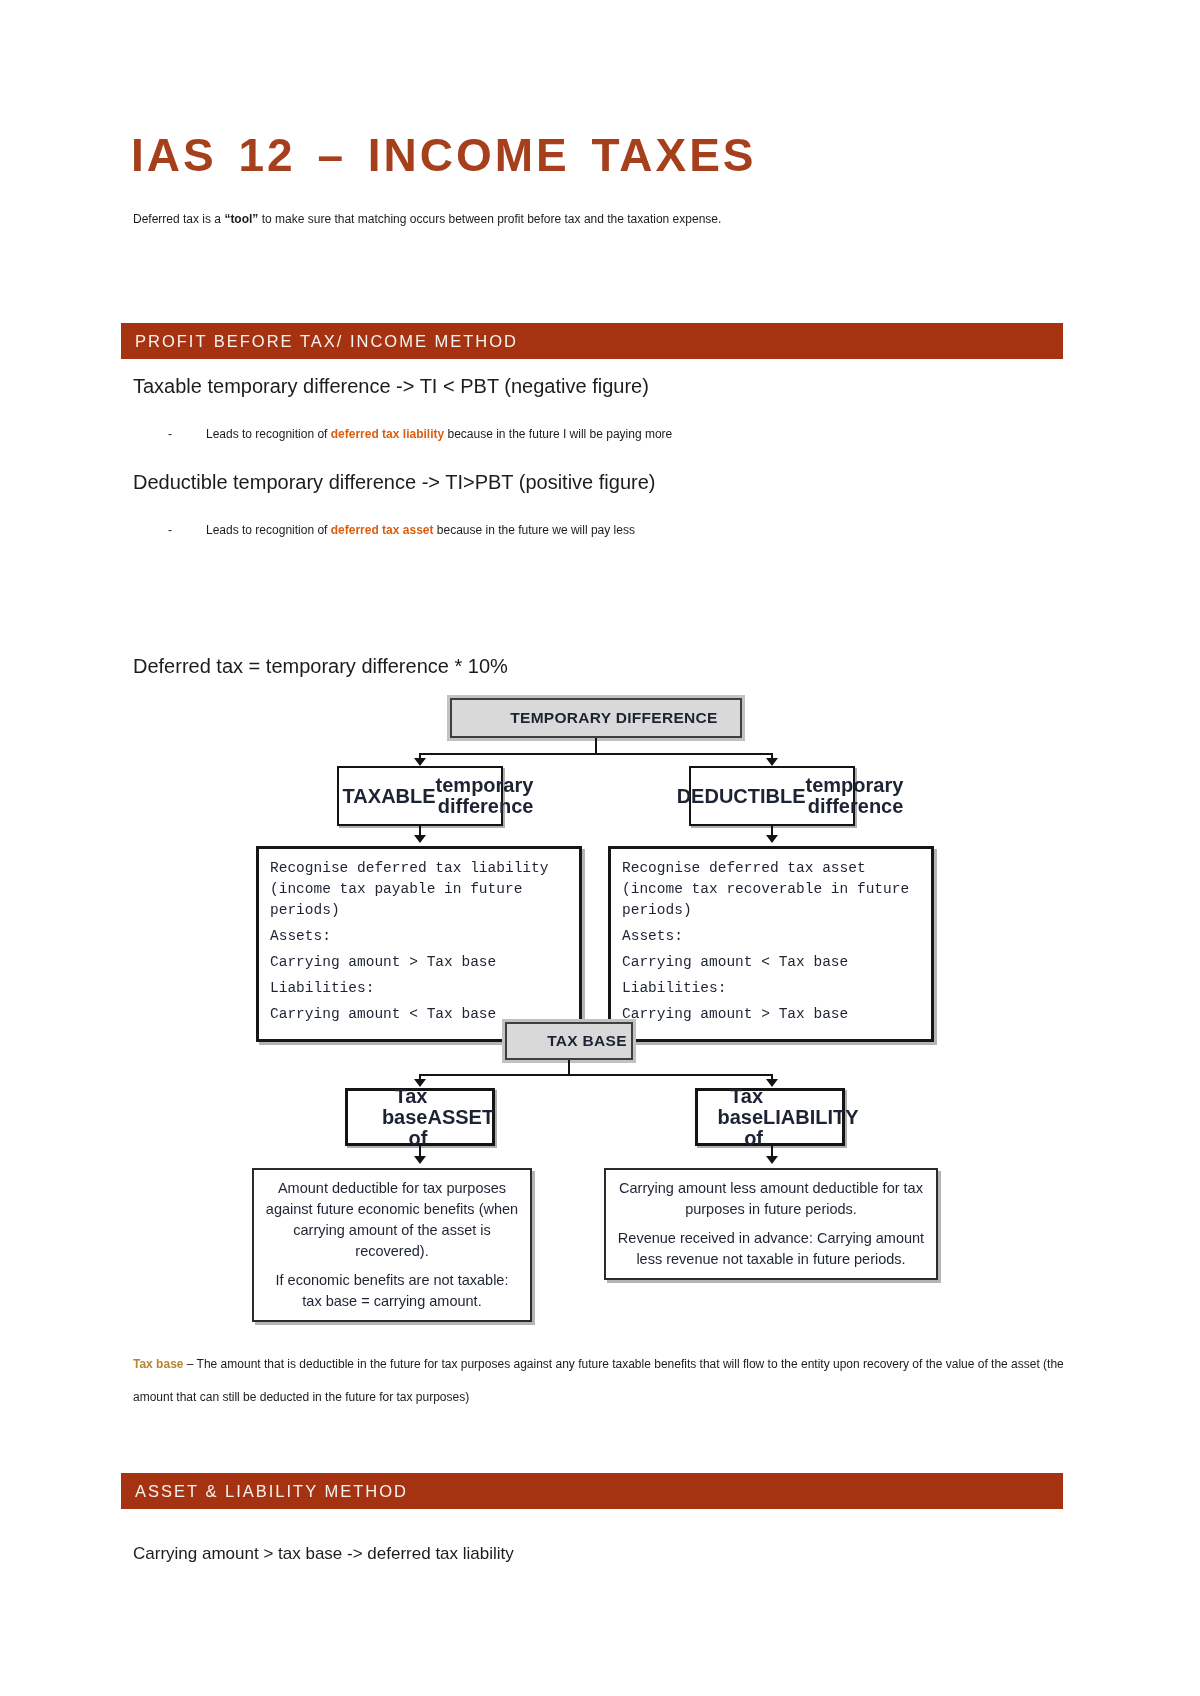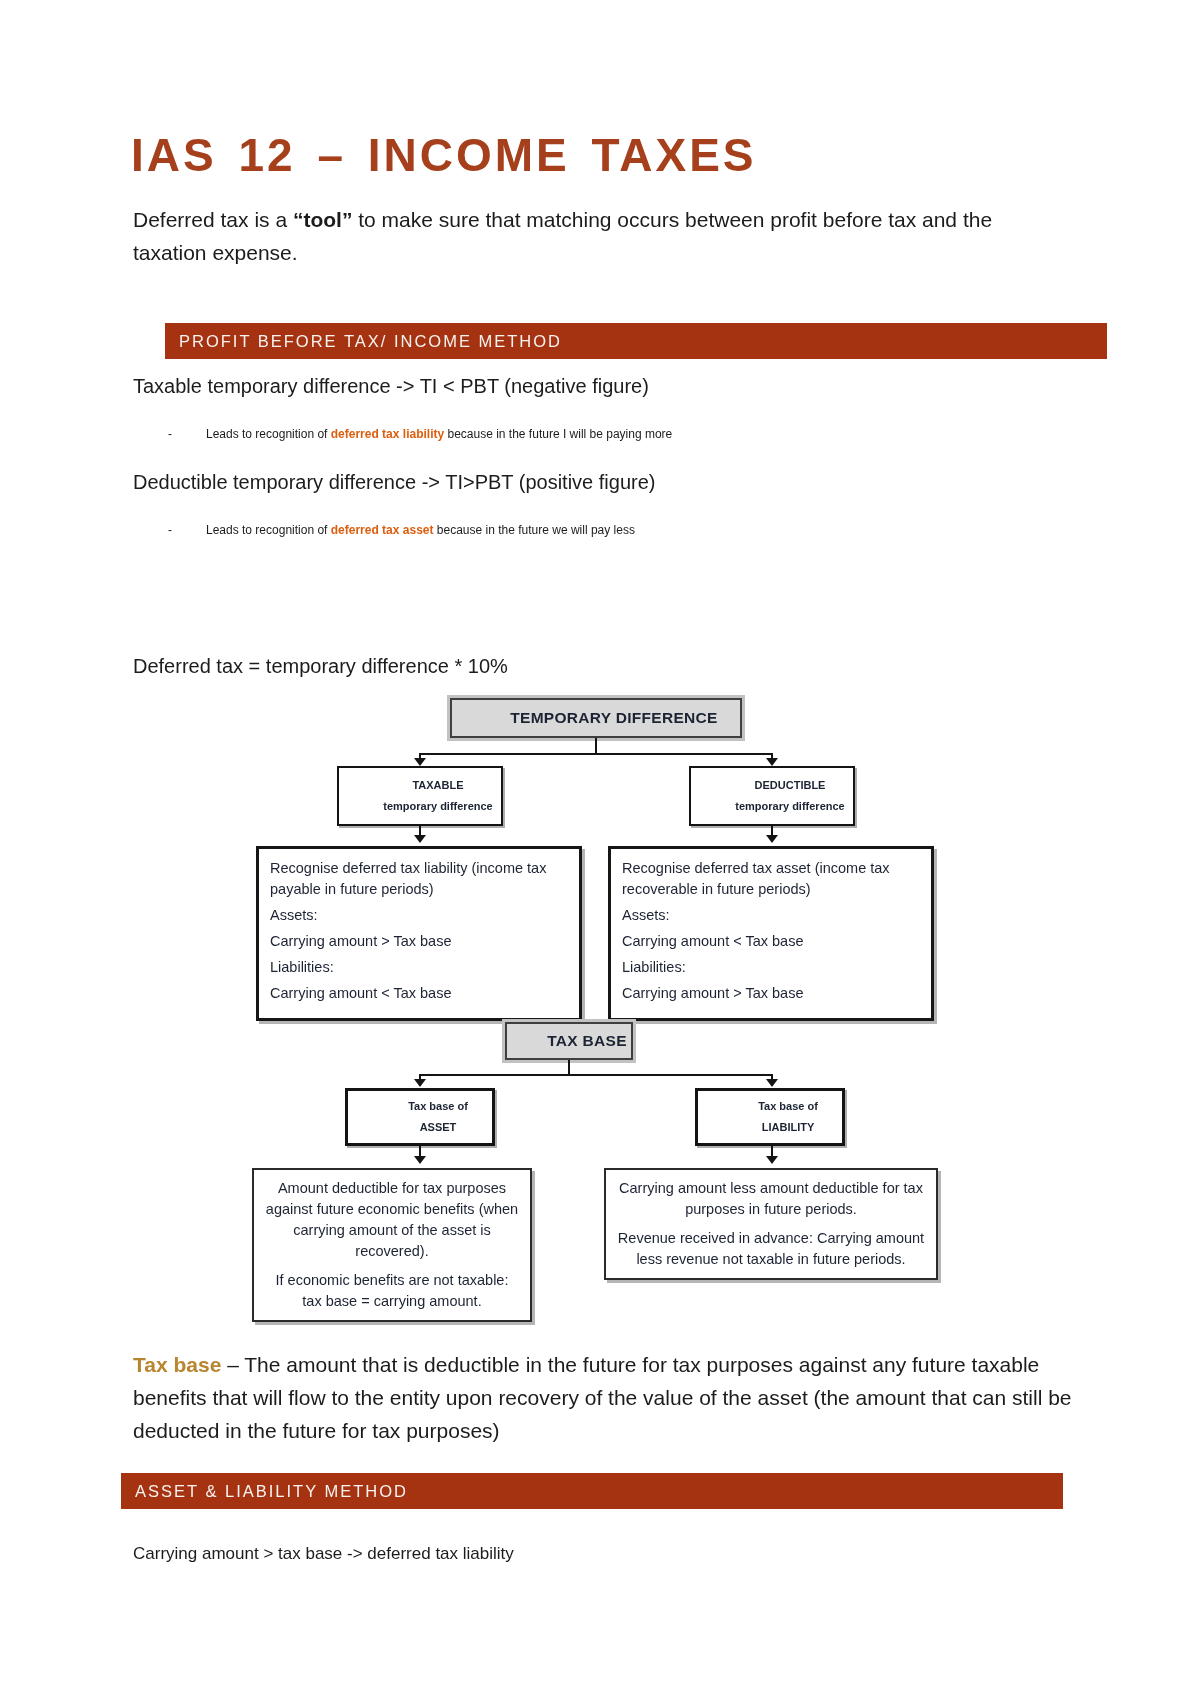--- a/index.html
+++ b/index.html
@@ -8,57 +8,57 @@
     font-family:"Liberation Sans", sans-serif;color:#1b1b1b;overflow:hidden;
   }
   .abs{position:absolute;}
   
   .doc-title{
     left:131px;top:128px;width:960px;
     font-size:46px;font-weight:bold;letter-spacing:3px;word-spacing:6px;
     color:var(--c-title,#A6401C);
   }
   
-  .body-text{font-size:21px;line-height:33px;color:#1c1c1c;}
+  .body-text{font-size:12px;line-height:33px;color:#1c1c1c;}
   .intro{left:133px;top:203px;width:860px;}
   .hl-orange{color:var(--c-orange,#DC5E0F);font-weight:bold;}
   .hl-gold{color:var(--c-gold,#B8862F);font-weight:bold;}
   b.q{font-weight:bold;}
   
   .section-bar{
     left:121px;width:942px;height:36px;line-height:37px;
     background:var(--c-bar,#A53312);color:#f7f3f0;
     font-size:16.5px;letter-spacing:2px;padding-left:14px;box-sizing:border-box;
   }
-  .bar1{top:323px;margin-left:44px;}
+  .bar1{top:323px;}
   .bar2{top:1473px;}
   .s-line{left:133px;width:940px;font-size:20px;}
   .bullet-row{left:168px;width:910px;font-size:12px;}
   .bullet-dash{display:inline-block;width:38px;}
   
   .diagram{left:0;width:1200px;}
   .d1{top:698px;height:330px;}
   .d2{top:1022px;height:292px;}
   .node{box-sizing:border-box;text-align:right;color:#1c2333;background:#fff;padding-left:36px;}
   .root-node{
     background:#D9D9D9;border:2px solid #3f3f3f;outline:3px solid #c2c2c2;
     box-shadow:3px 3px 0 #9a9a9a;font-weight:bold;font-size:15.5px;
     display:flex;align-items:center;justify-content:center;letter-spacing:0.3px;
   }
   .child-node{
     border:2px solid #141414;box-shadow:2px 2px 0 rgba(110,110,110,.55);
-    font-weight:bold;font-size:11px;line-height:21px;
-    display:flex;flex-direction:column;align-items:center;justify-content:center;
+    font-weight:bold;font-size:20px;line-height:21px;
+    display:flex;flex-direction:row;align-items:center;justify-content:center;
   }
   .child-thick{border-width:3px;}
   .desc-node{
     border:3px solid #161616;box-shadow:3px 3px 0 rgba(40,40,40,.35);
     font-size:14.5px;line-height:21px;text-align:left;padding:9px 11px;
   }
-  .desc-node .li{margin-bottom:5px;}
+  .desc-node .li{margin-bottom:5px;font-family:Liberation Mono, monospace;}
   .desc-center{
     border:2px solid #2b2b2b;box-shadow:3px 3px 0 rgba(90,90,90,.45);
     text-align:center;padding:8px 10px;
   }
   .desc-center .para{margin-bottom:8px;}
   .desc-center .para:last-child{margin-bottom:0;}
   .vline{width:2px;background:#141414;}
   .hline{height:2px;background:#141414;}
   .arrow-down{
     width:0;height:0;border-left:6px solid transparent;border-right:6px solid transparent;

